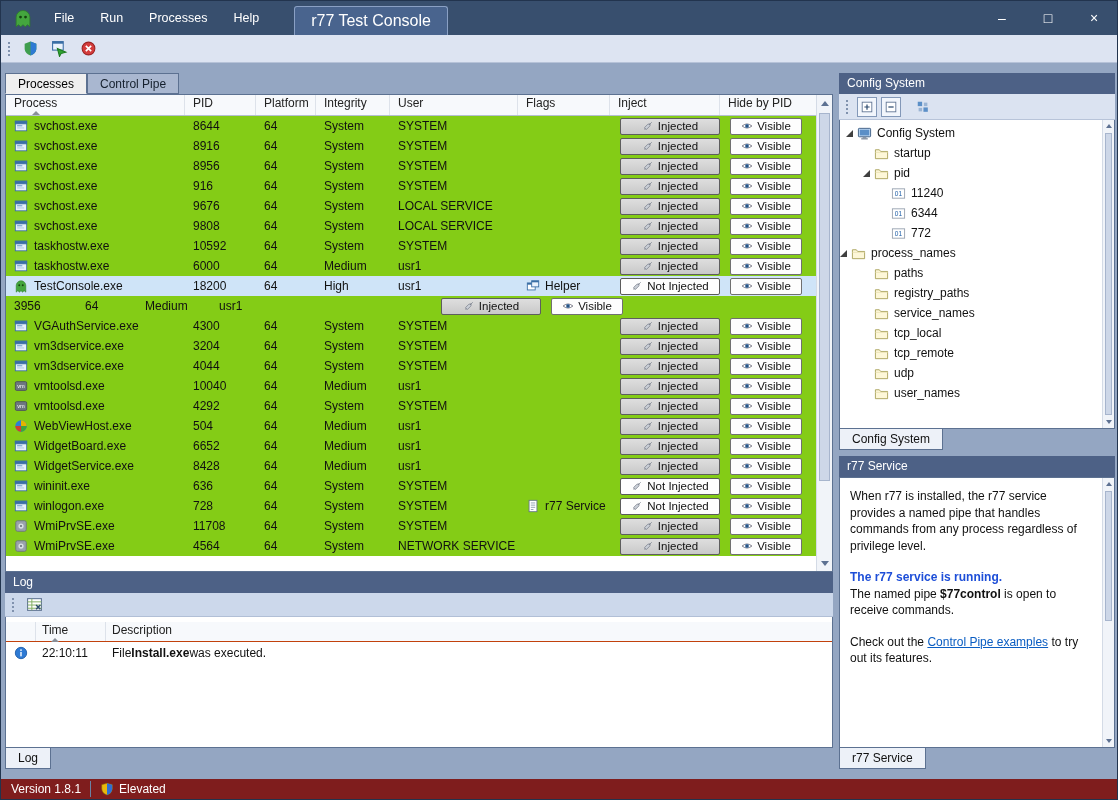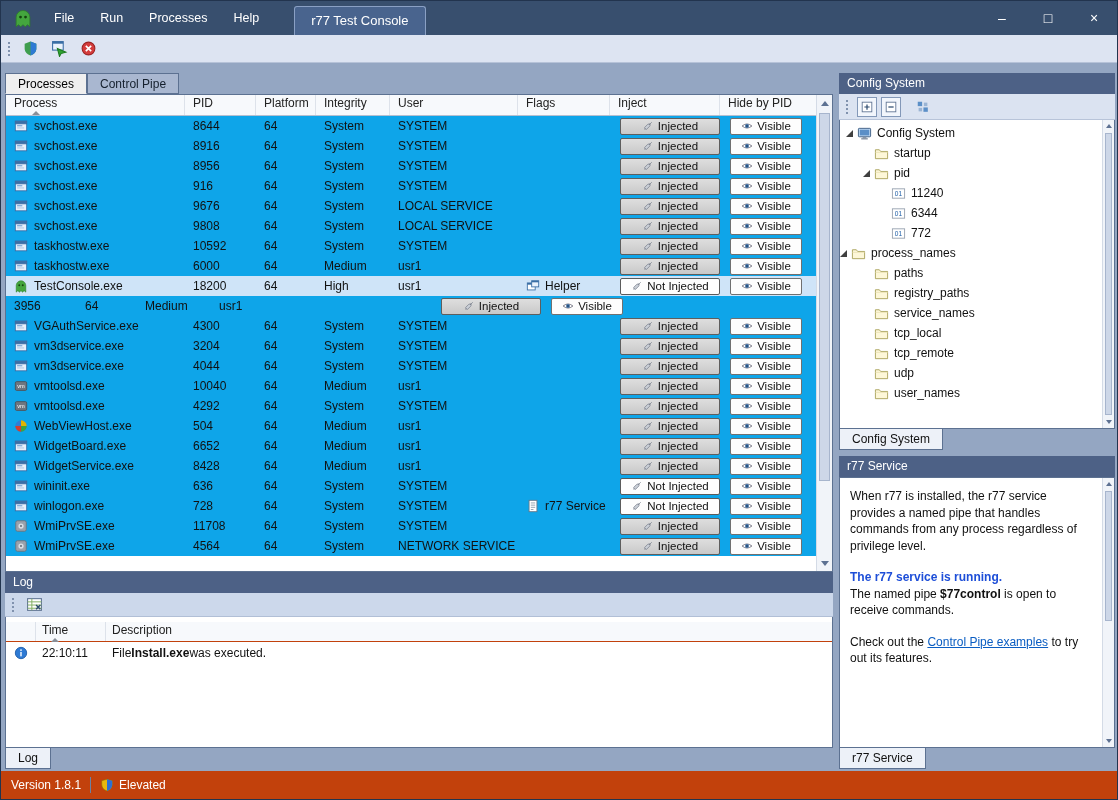--- a/index.html
+++ b/index.html
@@ -5,21 +5,21 @@
   *{box-sizing:border-box;margin:0;padding:0}
   body{font-family:"Liberation Sans",sans-serif;font-size:12px;color:#111;background:#94a6c2}
   .window{position:relative;width:1118px;height:800px;background:#94a6c2;overflow:hidden;border:1px solid #22344e}
 
   
   .titlebar{position:absolute;left:0;top:0;right:0;height:34px;background:#384f6e;display:flex;align-items:center;color:#fff}
   .app-icon{width:20px;height:20px;margin:0 8px 0 12px;flex:none}
   .app-icon svg{width:100%;height:100%;display:block}
   .menu-bar{display:flex;align-items:center;height:100%}
   .menu-item{padding:0 13px;line-height:34px;font-size:12.5px;cursor:default}
-  .title-tab{margin-left:22px;height:29px;align-self:flex-end;background:#49648e;border:1px solid #8aa0c4;border-bottom:none;border-radius:3px 3px 0 0;padding:0 16px;line-height:27px;font-size:13px;white-space:nowrap}
+  .title-tab{margin-left:22px;height:29px;align-self:flex-end;background:#49648e;border:1px solid #8aa0c4;border-bottom:none;border-radius:3px 3px 0 0;padding:0 16px;line-height:27px;font-size:16px;white-space:nowrap}
   .win-controls{margin-left:auto;display:flex;height:100%}
   .win-btn{width:46px;height:100%;display:flex;align-items:center;justify-content:center;font-size:14px;cursor:default}
 
   
   .toolbar{position:absolute;left:0;top:34px;right:0;height:28px;background:#dde4f2;border-bottom:1px solid #b6c2d8;display:flex;align-items:center}
   .grip{width:4px;height:16px;margin:0 8px 0 6px;background-image:radial-gradient(circle,#8092ae 1.1px,transparent 1.3px);background-size:4px 4px;flex:none}
   .tb-icons{display:flex;align-items:center}
   .tbtn{width:23px;height:23px;display:flex;align-items:center;justify-content:center;margin-right:6px}
   .tbtn svg{width:17px;height:17px;display:block}
   .cfgbtn{width:20px;height:20px;border:1px solid #8398b8;background:#f2f6fc;display:flex;align-items:center;justify-content:center;margin-right:4px}
@@ -34,21 +34,21 @@
   .tabstrip-proc{position:absolute;left:4px;top:72px;height:21px;display:flex}
   .ptab{height:21px;padding:0 12px;line-height:20px;border:1px solid #5c7191;background:#a9b7d0;color:#15202e;white-space:nowrap}
   .ptab.active{background:#efefef;color:#000;border-bottom:1px solid #efefef}
   .panel-proc{position:absolute;left:4px;top:93px;width:828px;height:478px;background:#fff;border:1px solid #5c7191;overflow:hidden}
   .thead{display:flex;height:21px;background:#f7f9fc;border-bottom:1px solid #b4bfd0;width:calc(100% - 16px)}
   .hc{display:flex;align-items:flex-start;padding:2px 0 0 8px;border-right:1px solid #dde2ea;overflow:hidden;white-space:nowrap;color:#222}
   .hlbl{display:inline-flex;flex-direction:column;align-items:center;line-height:13px}
   .sortup{width:0;height:0;border-left:4px solid transparent;border-right:4px solid transparent;border-bottom:4px solid #8a8f98;margin-top:1px}
   .c0{width:179px}.c1{width:71px}.c2{width:60px}.c3{width:74px}.c4{width:128px}.c5{width:92px}.c6{width:110px}.c7{flex:1;border-right:none}
   .tbody{position:absolute;top:21px;left:0;right:16px;bottom:0;overflow:hidden}
-  .prow{display:flex;height:20px;align-items:center;background:#0ea5e9}
+  .prow{display:flex;height:20px;align-items:center;background:#84cc16}
   .prow.sel{background:#cfe4f8}
   .prow .c{padding-left:8px;overflow:hidden;white-space:nowrap;display:flex;align-items:center;height:100%}
   .icn{width:14px;height:14px;display:inline-flex;flex:none}
   .icn svg{width:100%;height:100%;display:block}
   .ptxt{margin-left:6px}
   .flg{margin-left:5px}
   .gbtn{display:inline-flex;align-items:center;justify-content:center;gap:4px;height:17px;border-radius:2px;font-family:"Liberation Sans",sans-serif;font-size:11.5px;color:#111;cursor:default}
   .gbtn svg{width:12px;height:12px;flex:none}
   .inj{width:102px;margin-left:2px}
   .inj.injected{background:linear-gradient(#dedede,#c9c9c9);border:1px solid #5e5e5e}
@@ -91,21 +91,21 @@
 
   
   .svc-header{left:838px;top:455px;width:276px}
   .svc-body{position:absolute;left:838px;top:476px;width:276px;height:271px;background:#fff;border:1px solid #5c7191;padding:10px 24px 10px 10px;line-height:1.38;overflow:hidden}
   .svc-running{color:#1d4ed8;font-weight:bold;margin-top:15px}
   .svc-pipe{margin-top:0}
   .svc-check{margin-top:15px}
   .svc-body a{color:#0a5dc2;text-decoration:underline;cursor:pointer}
 
   
-  .statusbar{position:absolute;left:0;right:0;bottom:0;height:28px;background:#c2410c;color:#fff;display:flex;align-items:center;padding:3px 10px}
+  .statusbar{position:absolute;left:0;right:0;bottom:0;height:20px;background:#7f1d1d;color:#fff;display:flex;align-items:center;padding:3px 10px}
   .sdiv{width:1px;height:16px;background:#6a82a4;margin:0 9px}
   .statusbar .icn{margin-right:5px}
 </style>
 </head>
 <body>
 
 <div class="window">
 
   <div class="titlebar">
     <span class="app-icon">

